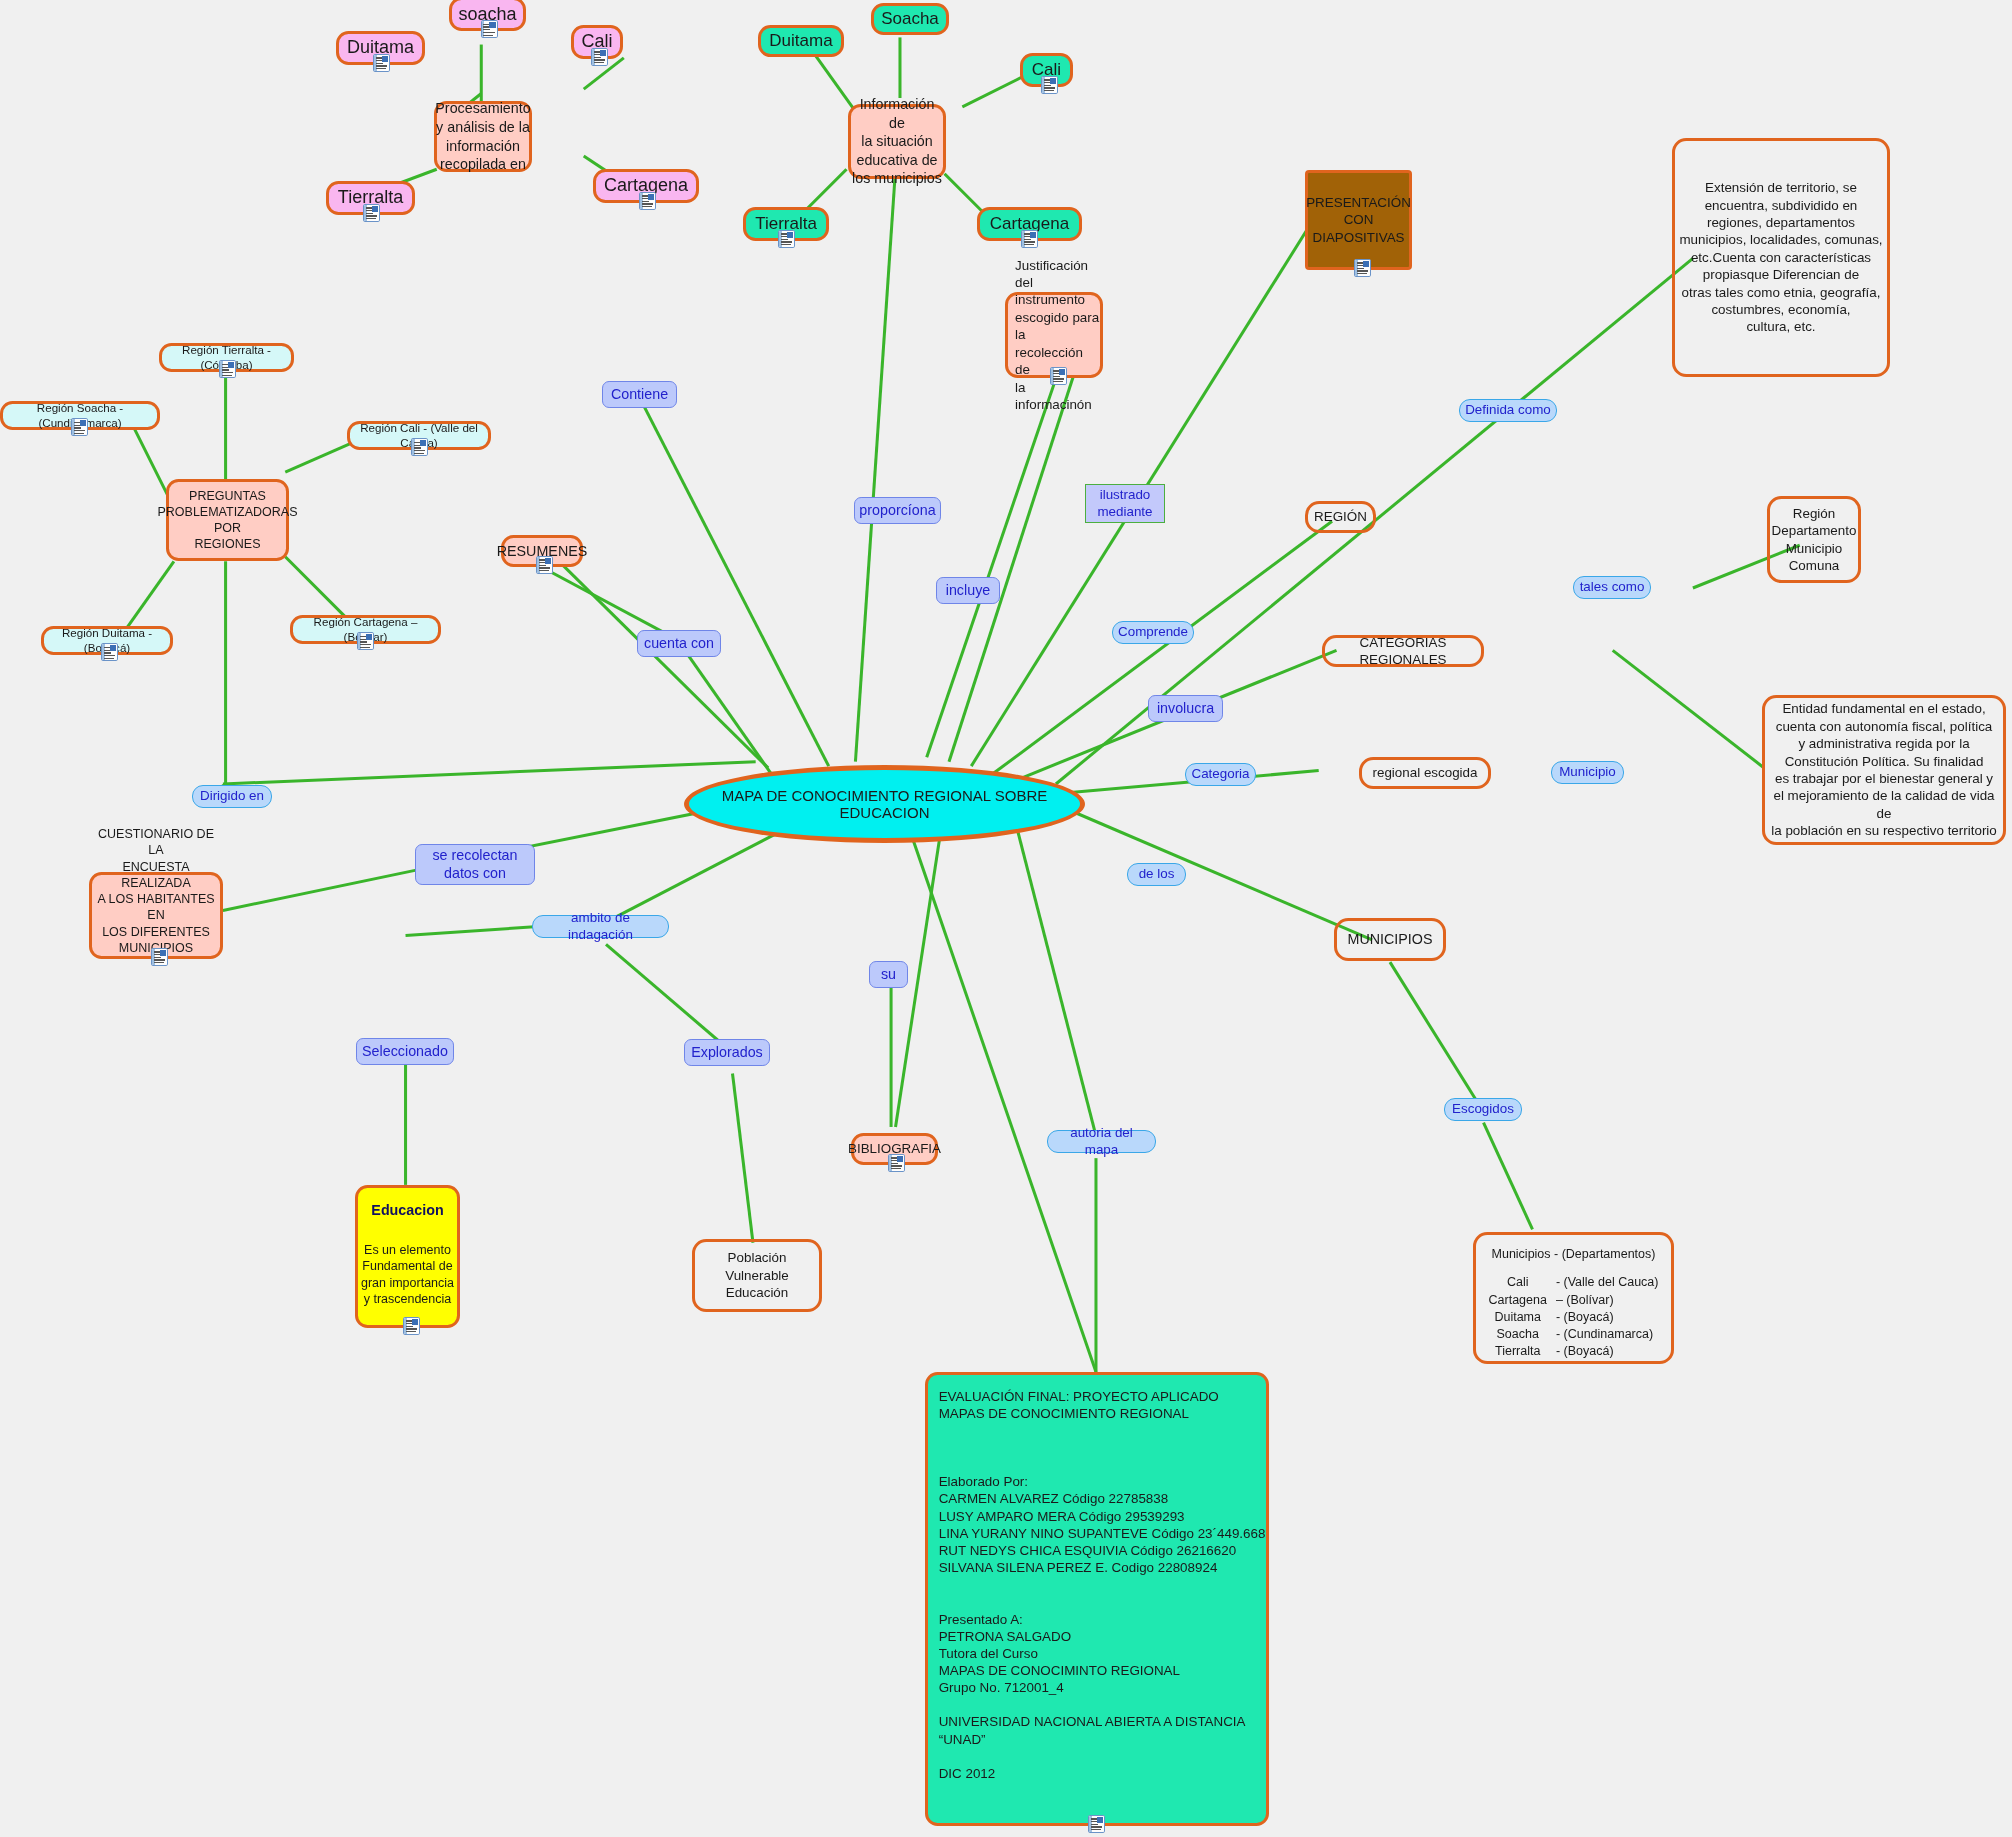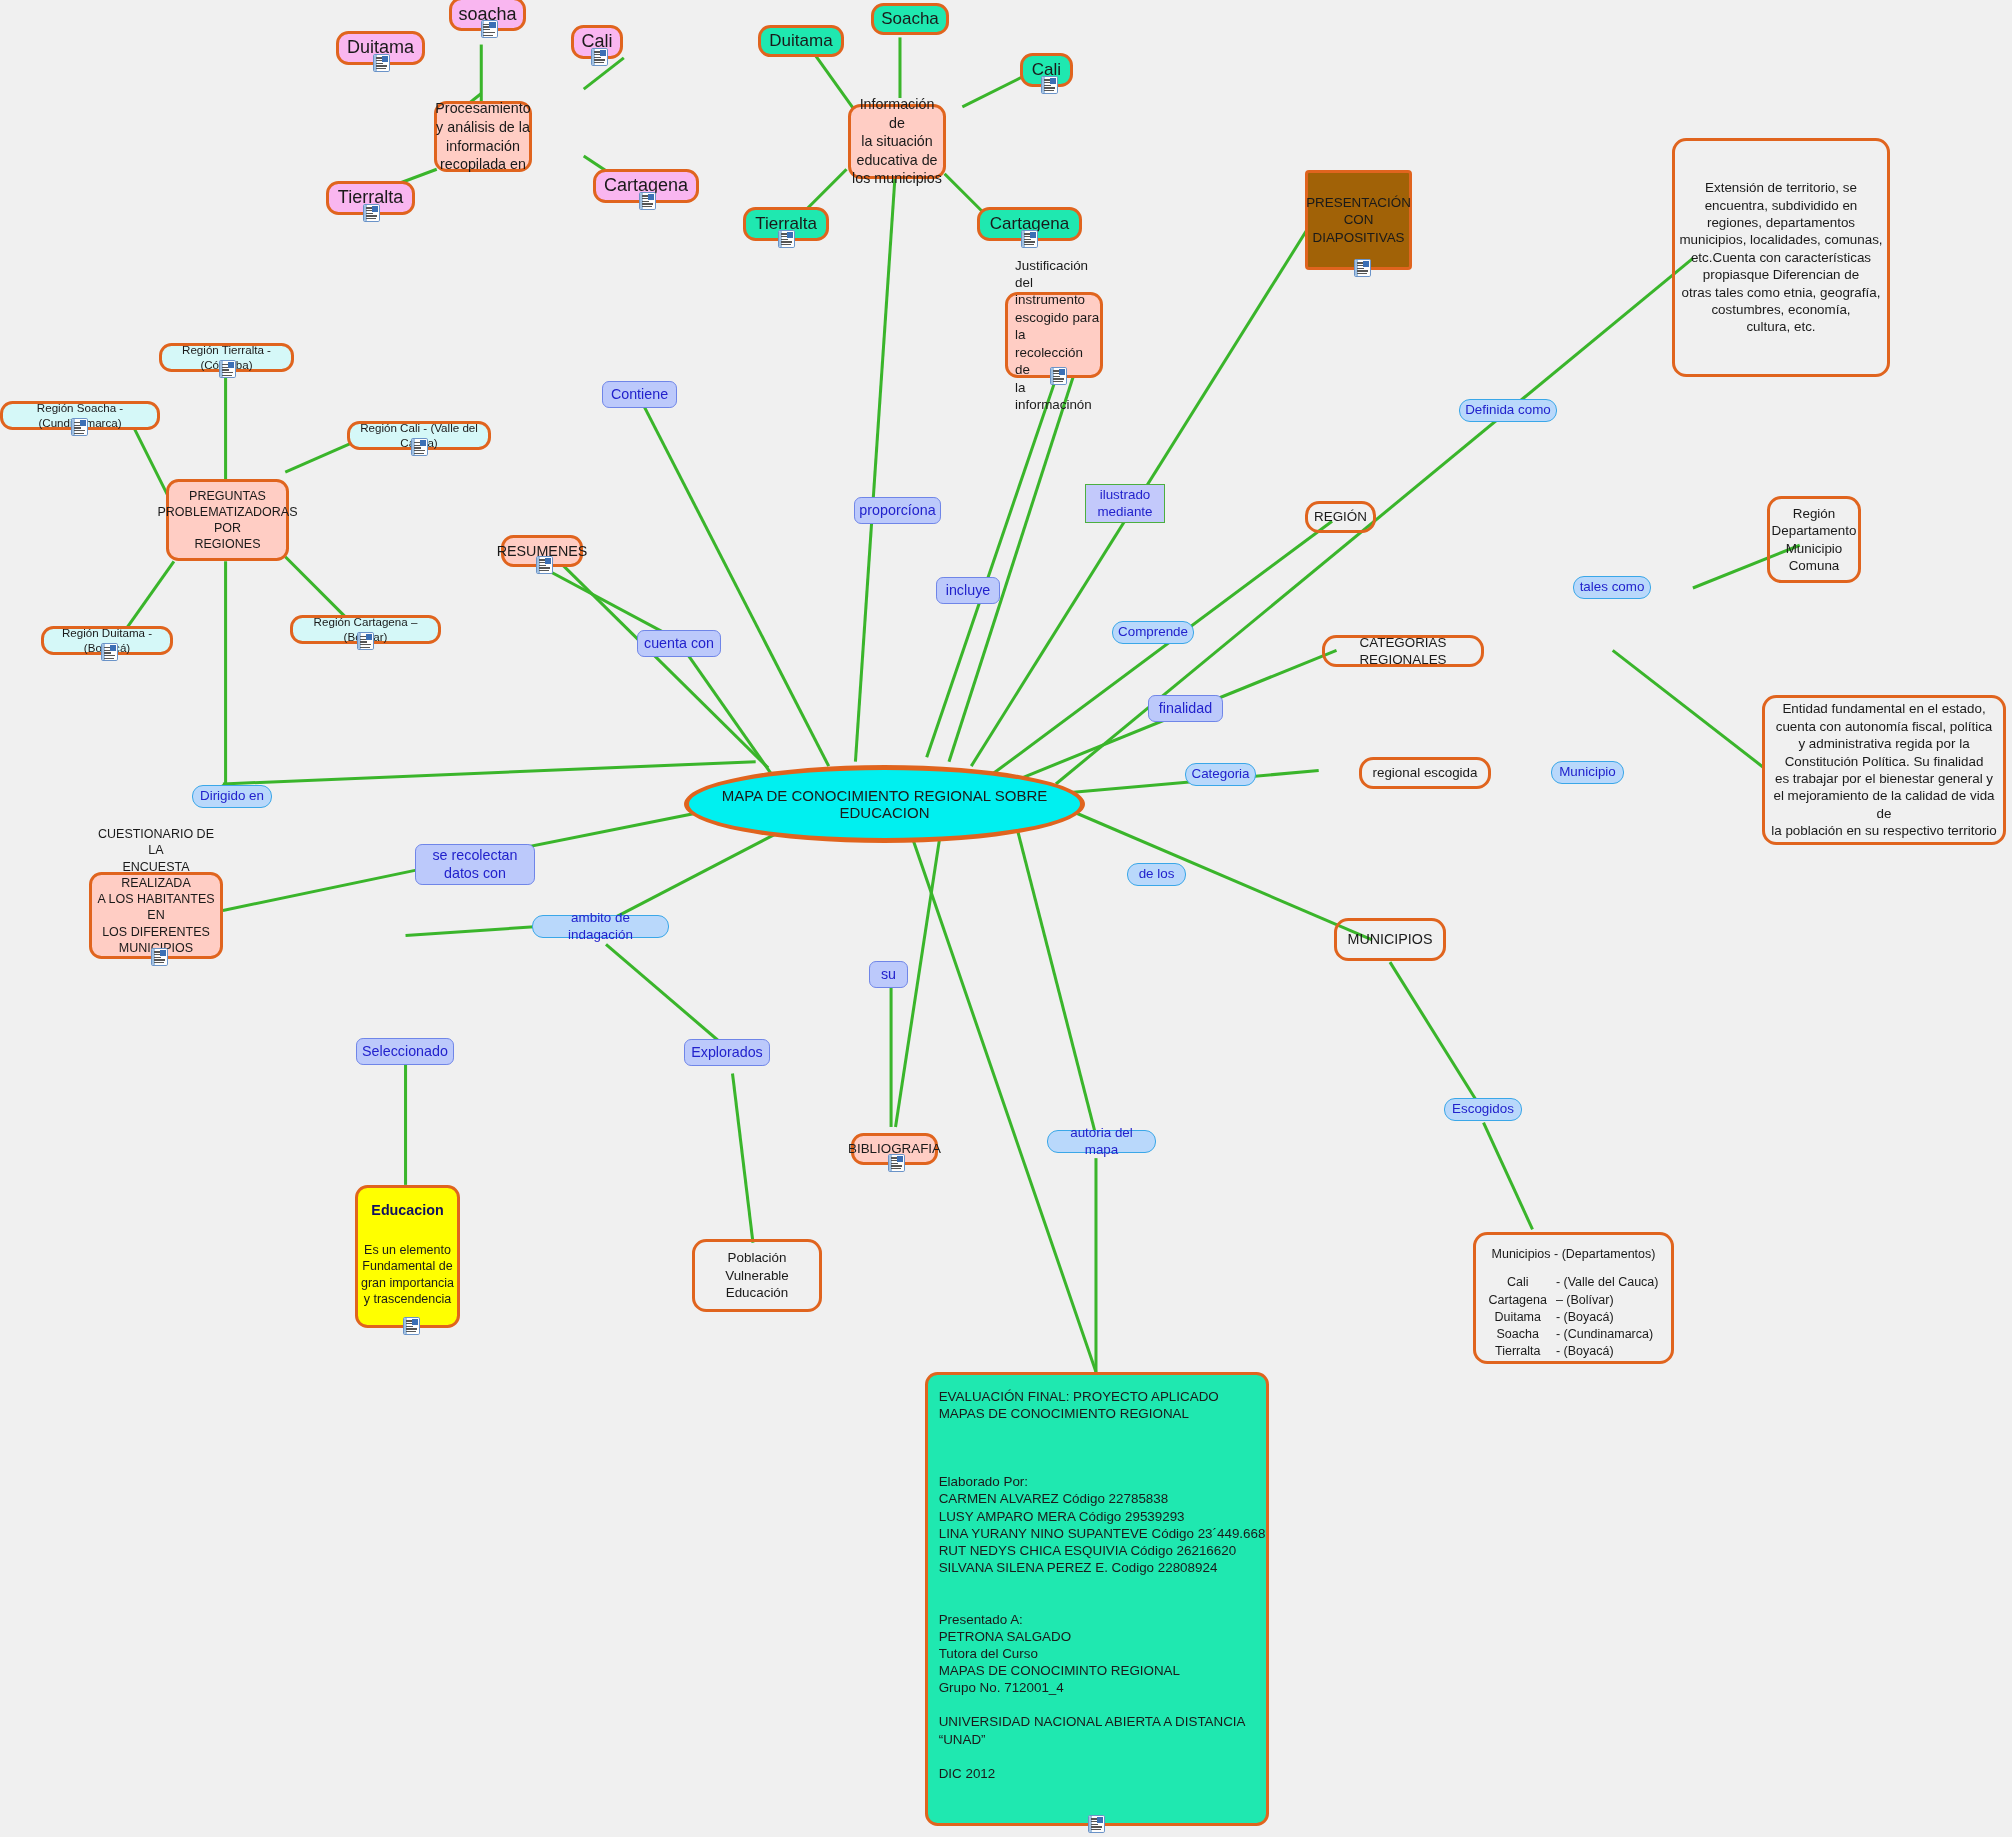--- a/index.html
+++ b/index.html
@@ -515,21 +515,21 @@
 <div class="lbl lb-flat" style="left:1459px;top:399px;width:98px;height:23px;font-size:13.4px;">
   <span>Definida como</span></div>
 
 <div class="lbl lb-flat" style="left:1573px;top:576px;width:78px;height:23px;font-size:13.4px;">
   <span>tales como</span></div>
 
 <div class="lbl lb-flat" style="left:1112px;top:621px;width:82px;height:23px;font-size:13.4px;">
   <span>Comprende</span></div>
 
 <div class="lbl lb-round" style="left:1148px;top:695px;width:75px;height:27px;font-size:14.3px;">
-  <span>finalidad</span></div>
+  <span>involucra</span></div>
 
 <div class="lbl lb-flat" style="left:1185px;top:763px;width:71px;height:23px;font-size:13.4px;">
   <span>Categoria</span></div>
 
 <div class="lbl lb-flat" style="left:1551px;top:761px;width:73px;height:23px;font-size:13.4px;">
   <span>Municipio</span></div>
 
 <div class="lbl lb-round" style="left:637px;top:630px;width:84px;height:27px;font-size:14.3px;">
   <span>cuenta con</span></div>
 

